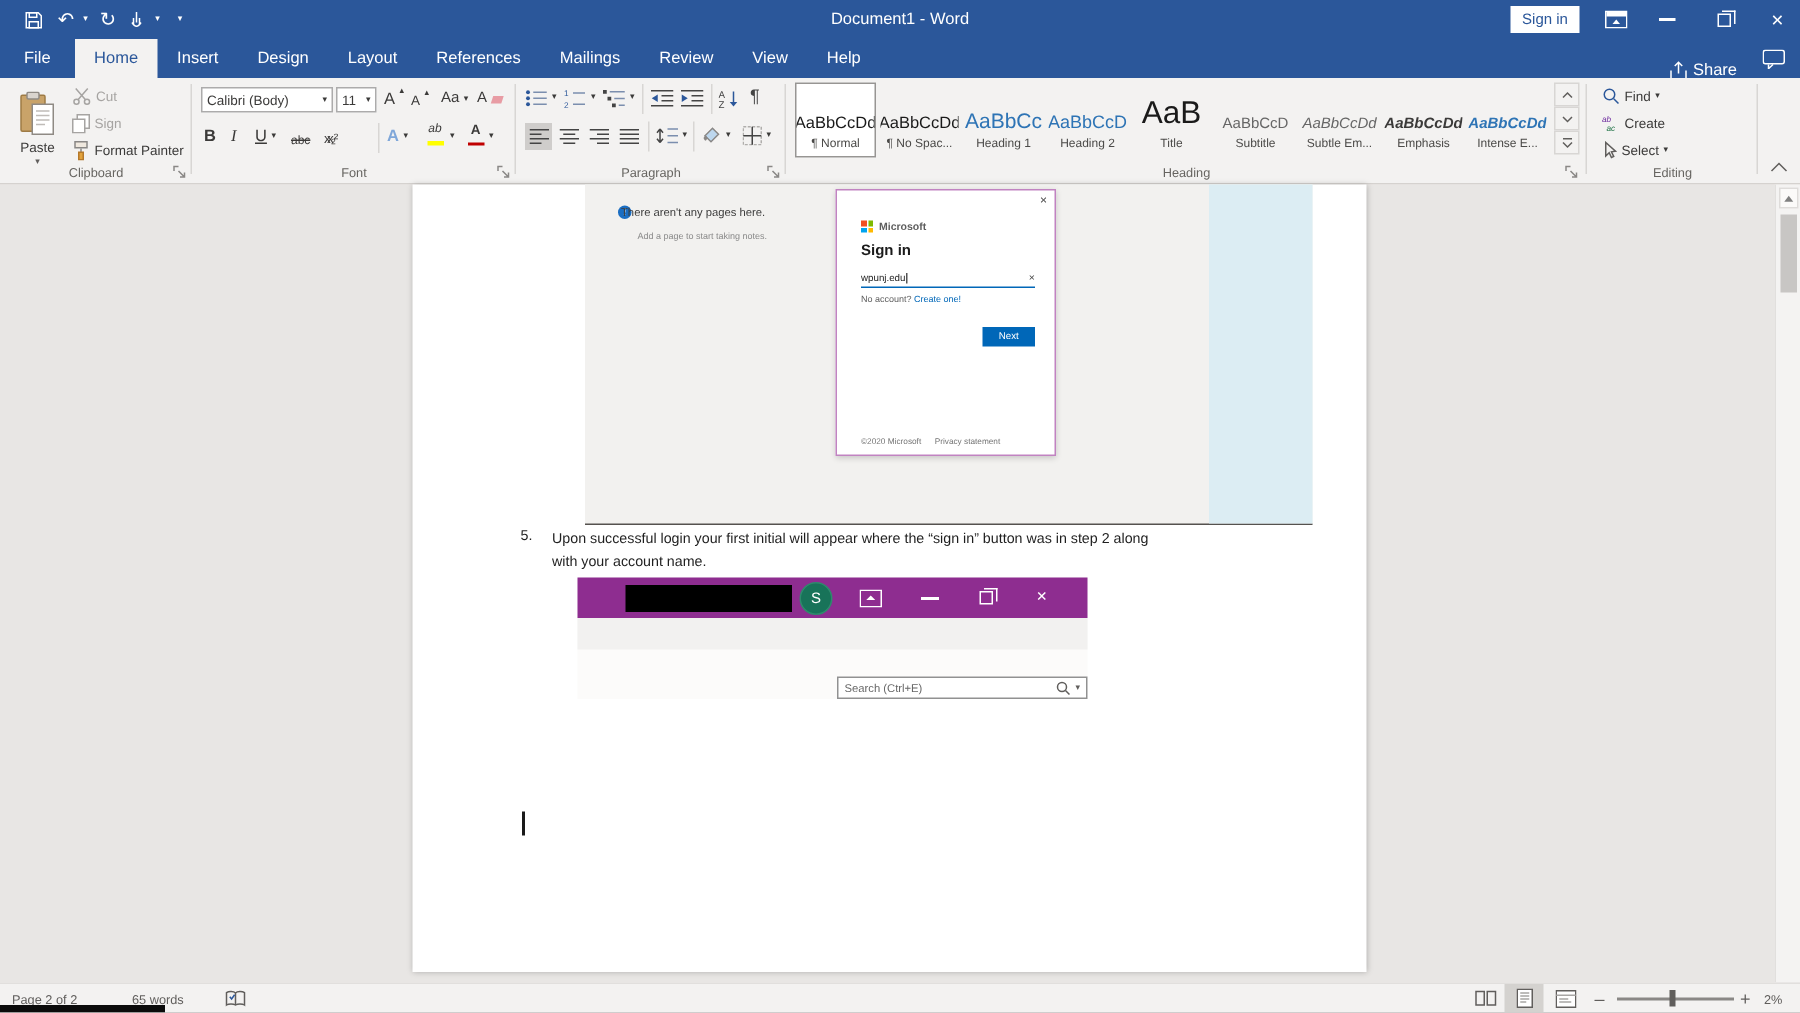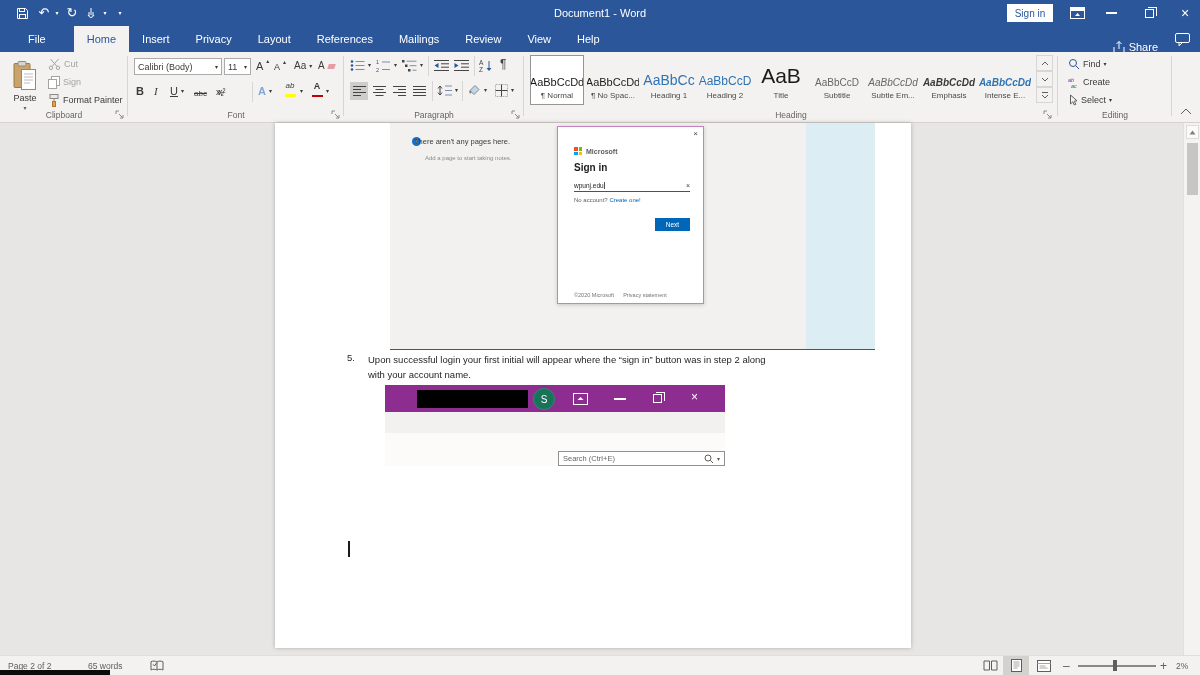--- a/index.html
+++ b/index.html
@@ -142,31 +142,31 @@
       </div>
     <div class="winbtn" style="left:1134px">
         <span class="restore-sq"></span>
       </div>
     <div class="winbtn" style="left:1170px">
         <span style="font-size:14px">×</span>
       </div>
   </div>
 
   <div id="tabs">
-    <div class="tab" style="padding:0 28px">
+    <div class="tab" style="padding:0 16px">
         <span>File</span>
       </div>
     <div class="tab active">
         <span>Home</span>
       </div>
     <div class="tab">
         <span>Insert</span>
       </div>
     <div class="tab">
-        <span>Privacy</span>
+        <span>Design</span>
       </div>
     <div class="tab">
         <span>Layout</span>
       </div>
     <div class="tab">
         <span>References</span>
       </div>
     <div class="tab">
         <span>Mailings</span>
       </div>

